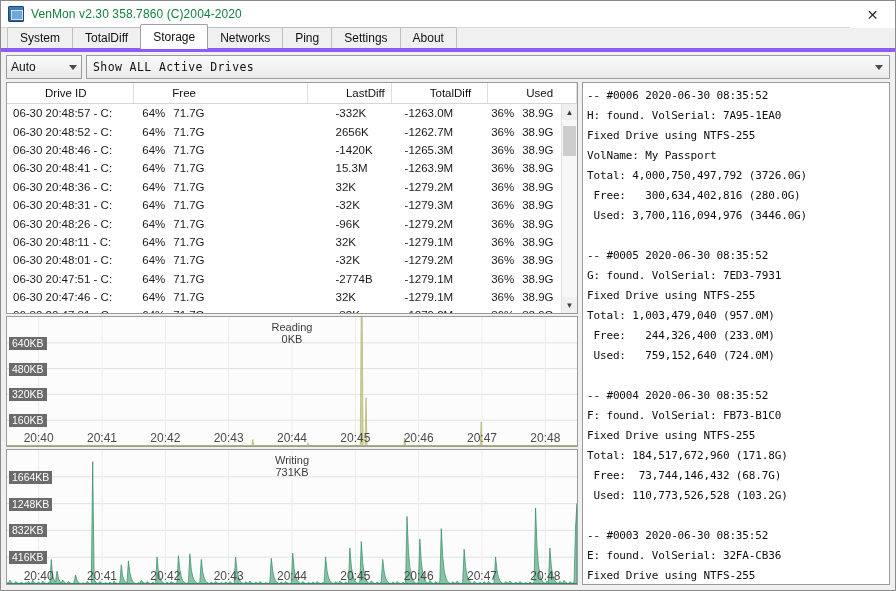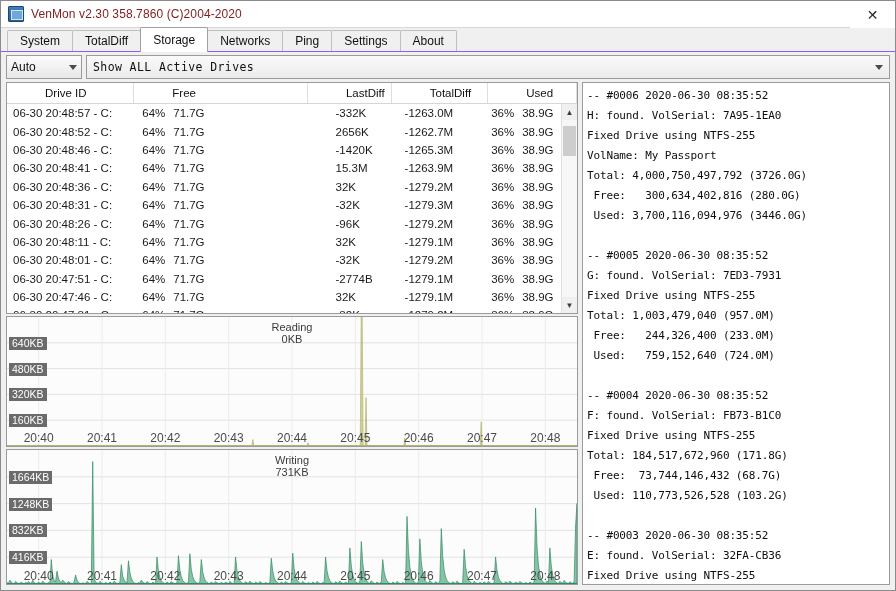--- a/index.html
+++ b/index.html
@@ -39,21 +39,21 @@
   }
   #app-icon::after {
     content: "";
     position: absolute; left: 2px; top: 3px;
     width: 10px; height: 8px;
     border: 1px solid #cfe4f7;
     background: #6fa8d8;
   }
   #title-text {
     font-size: 12px;
-    color: #7f1d1d;
+    color: #15803d;
     white-space: nowrap;
     letter-spacing: .1px;
   }
   #winbtns {
     position: absolute; right: 0; top: 0;
     height: 27px; display: flex; align-items: stretch;
   }
   .winbtn {
     width: 45px;
     display: flex; align-items: center; justify-content: center;
@@ -62,21 +62,21 @@
     cursor: default;
   }
 
   
   #tabstrip {
     height: 24px;
     background: #f0f0f0;
     display: flex;
     align-items: flex-end;
     padding-left: 6px;
-    border-bottom: 1px solid #8b5cf6;
+    border-bottom: 4px solid #8b5cf6;
     position: relative;
   }
   .tab {
     height: 21px;
     padding: 0 12px;
     display: flex; align-items: center;
     font-size: 12px;
     color: #101010;
     background: #f0f0f0;
     border: 1px solid #c0c0c0;

